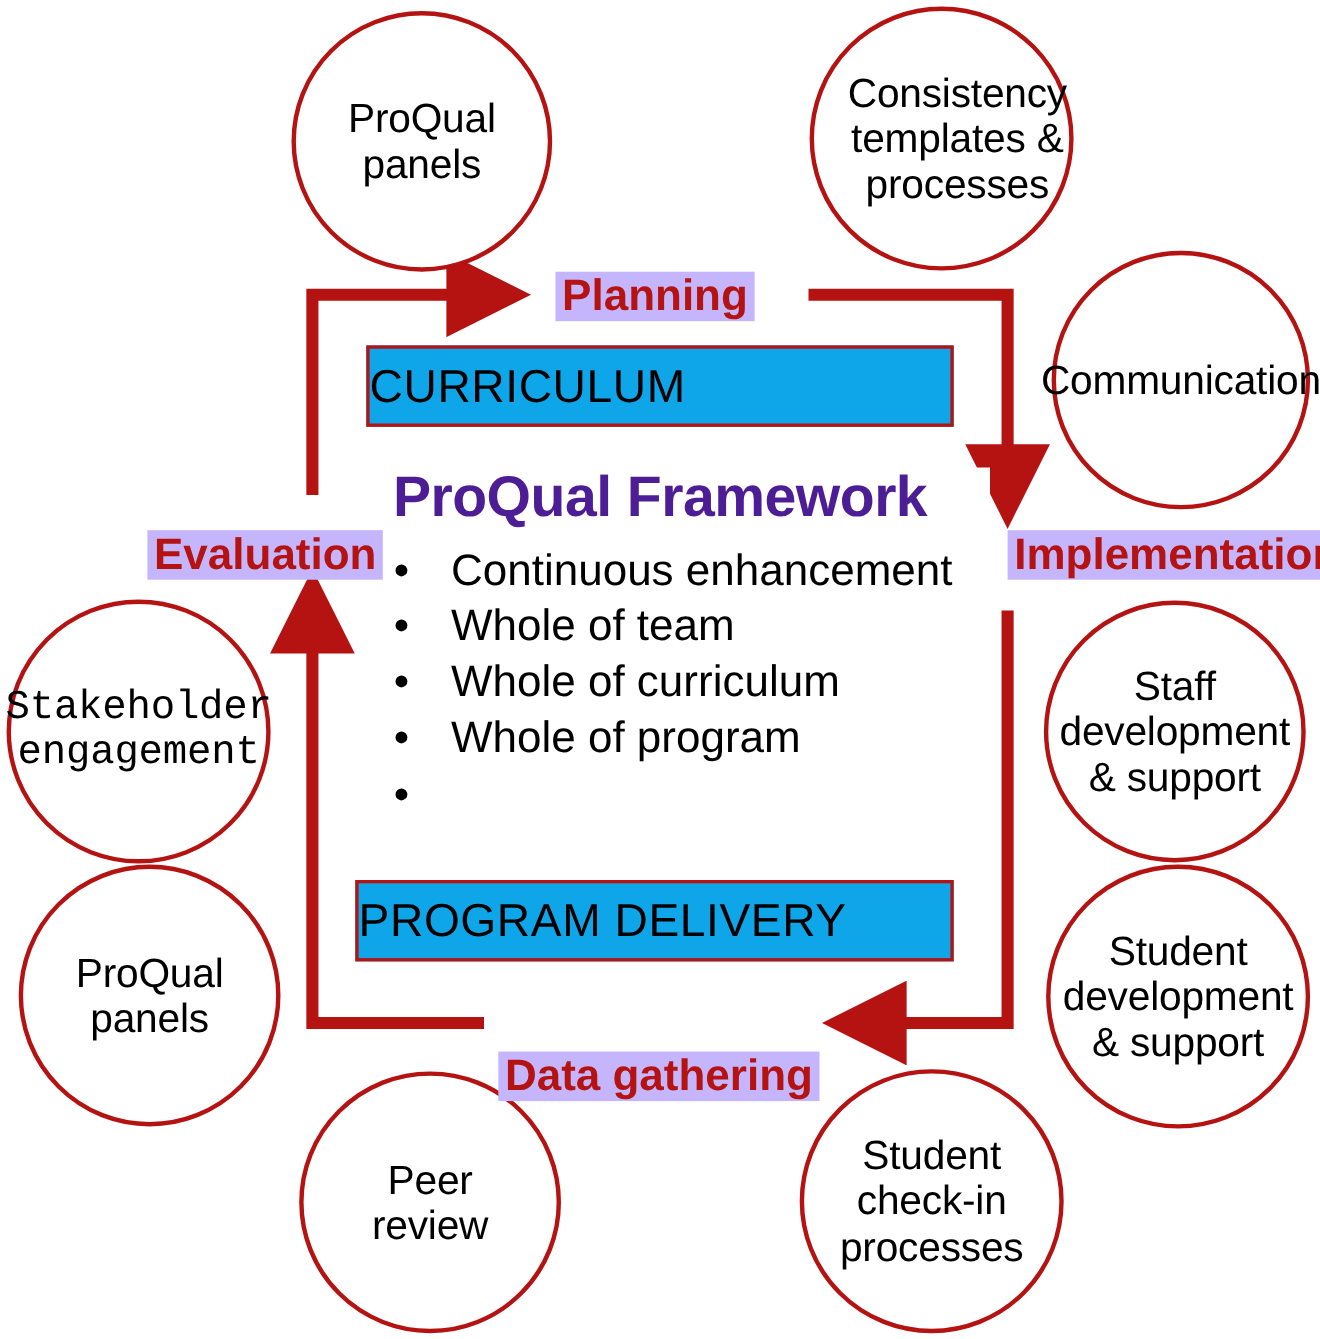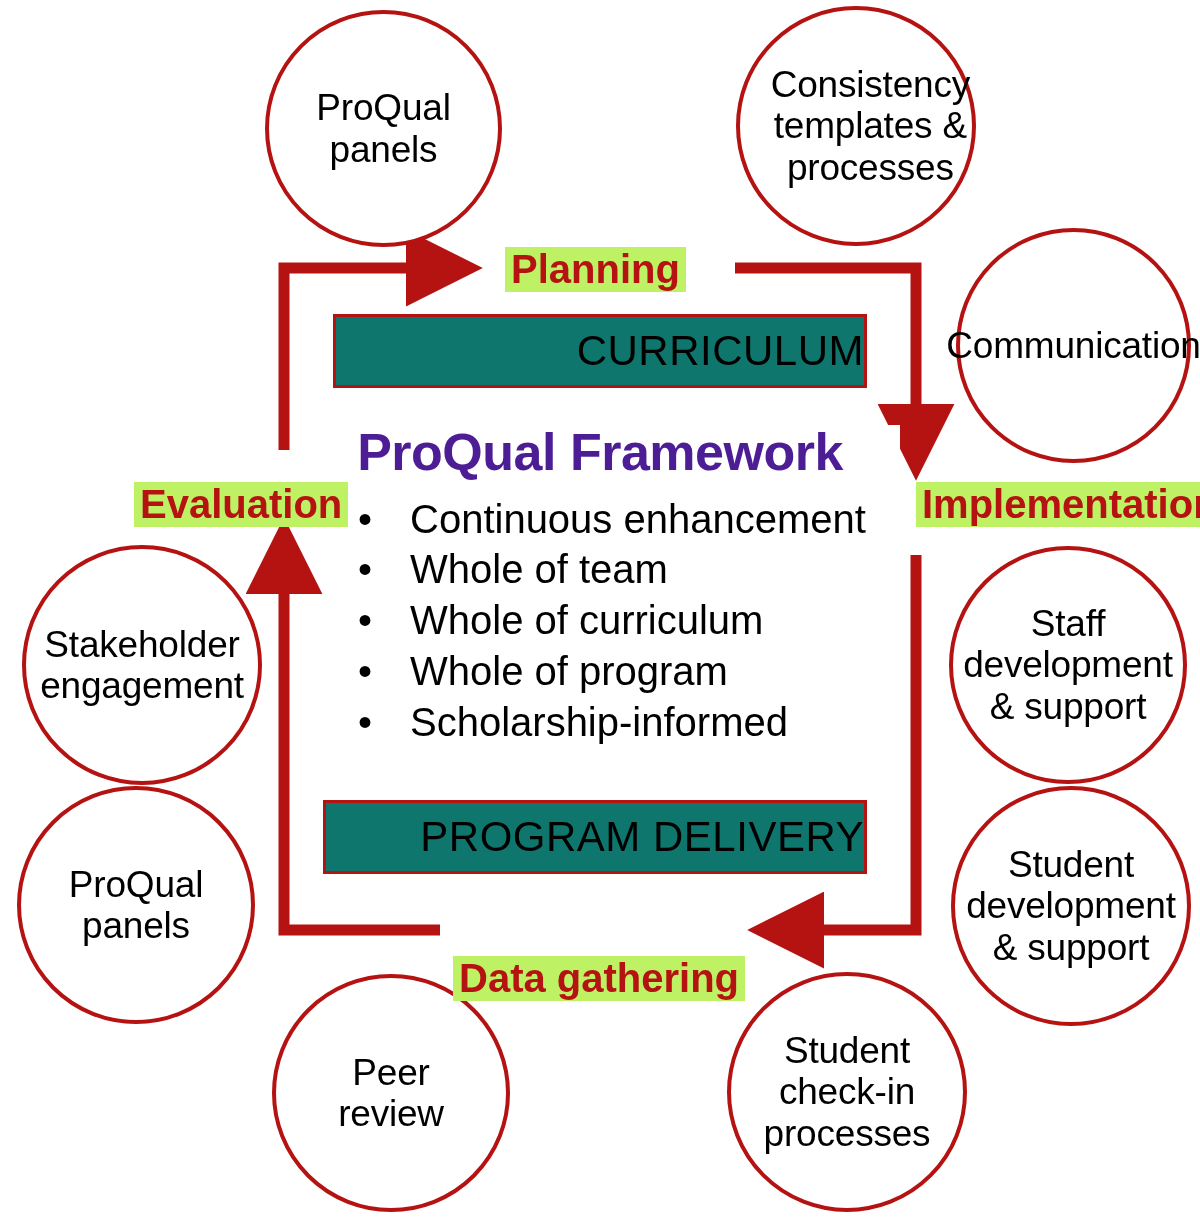--- a/index.html
+++ b/index.html
@@ -54,32 +54,32 @@
     pointer-events: none;
   }
   
   .stage-label {
     position: absolute;
     color: #b51212;
     font-weight: bold;
     font-size: 40px;
     white-space: nowrap;
     z-index: 4;
-    background: #bef264;
+    background: #c4b5fd;
     padding: 0 6px;
   }
   
   .inner-box {
     position: absolute;
     border: 3px solid #b51212;
-    background: #0f766e;
+    background: #0ea5e9;
     box-sizing: border-box;
     display: flex;
     align-items: center;
-    justify-content: flex-end;
+    justify-content: flex-start;
     z-index: 4;
   }
   .inner-box .box-label {
     color: #000000;
     font-size: 42px;
     letter-spacing: 0.5px;
     white-space: nowrap;
   }
   
   #framework-core {
@@ -180,38 +180,37 @@
       <li>
         <span class="bullet-dot">•</span>
         <span>Whole of curriculum</span>
       </li>
       <li>
         <span class="bullet-dot">•</span>
         <span>Whole of program</span>
       </li>
       <li>
         <span class="bullet-dot">•</span>
-        <span>Scholarship-informed</span>
       </li>
     </ul>
   </div>
 
   <div class="node-circle" style="left:265px; top:10px; width:237px; height:237px;">
     <span class="circle-label">ProQual
 panels</span>
   </div>
 
   <div class="node-circle" style="left:736px; top:6px; width:240px; height:240px;justify-content:flex-end;">
     <span class="circle-label">Consistency
 templates &amp;
 processes</span>
   </div>
 
 
-  <div class="node-circle wide-label" style="left:22px; top:545px; width:240px; height:240px;">
+  <div class="node-circle wide-label" style="left:6px; top:545px; width:240px; height:240px;font-family:Liberation Mono, monospace;">
     <span class="circle-label">Stakeholder
 engagement</span>
   </div>
 
   <div class="node-circle" style="left:17px; top:786px; width:238px; height:238px;">
     <span class="circle-label">ProQual
 panels</span>
   </div>
 
   <div class="node-circle wide-label" style="left:956px; top:228px; width:235px; height:235px;">

